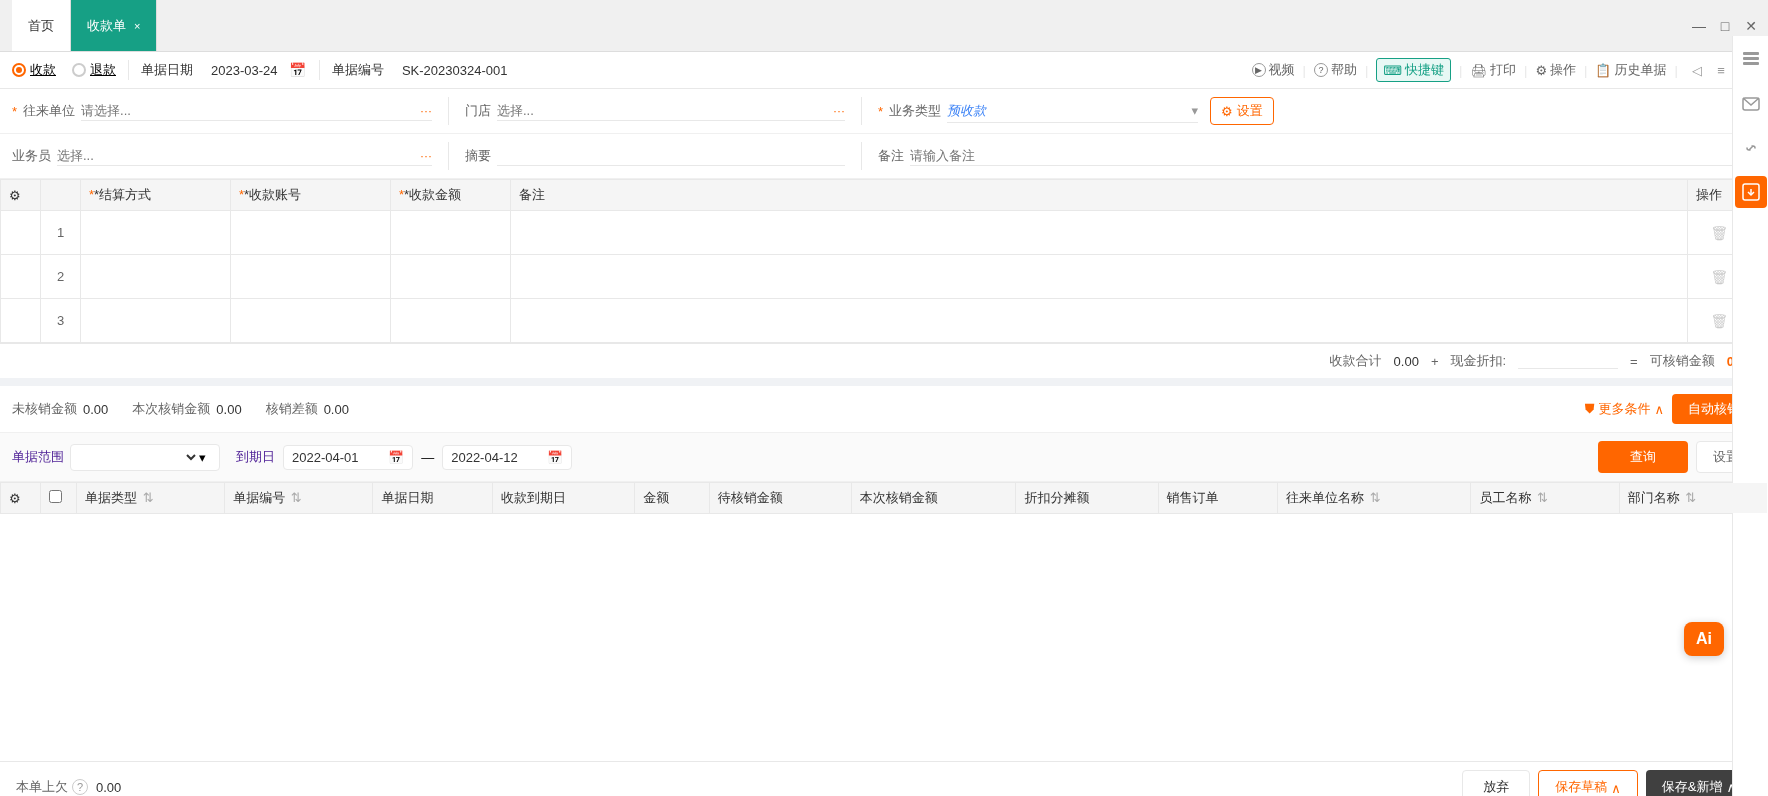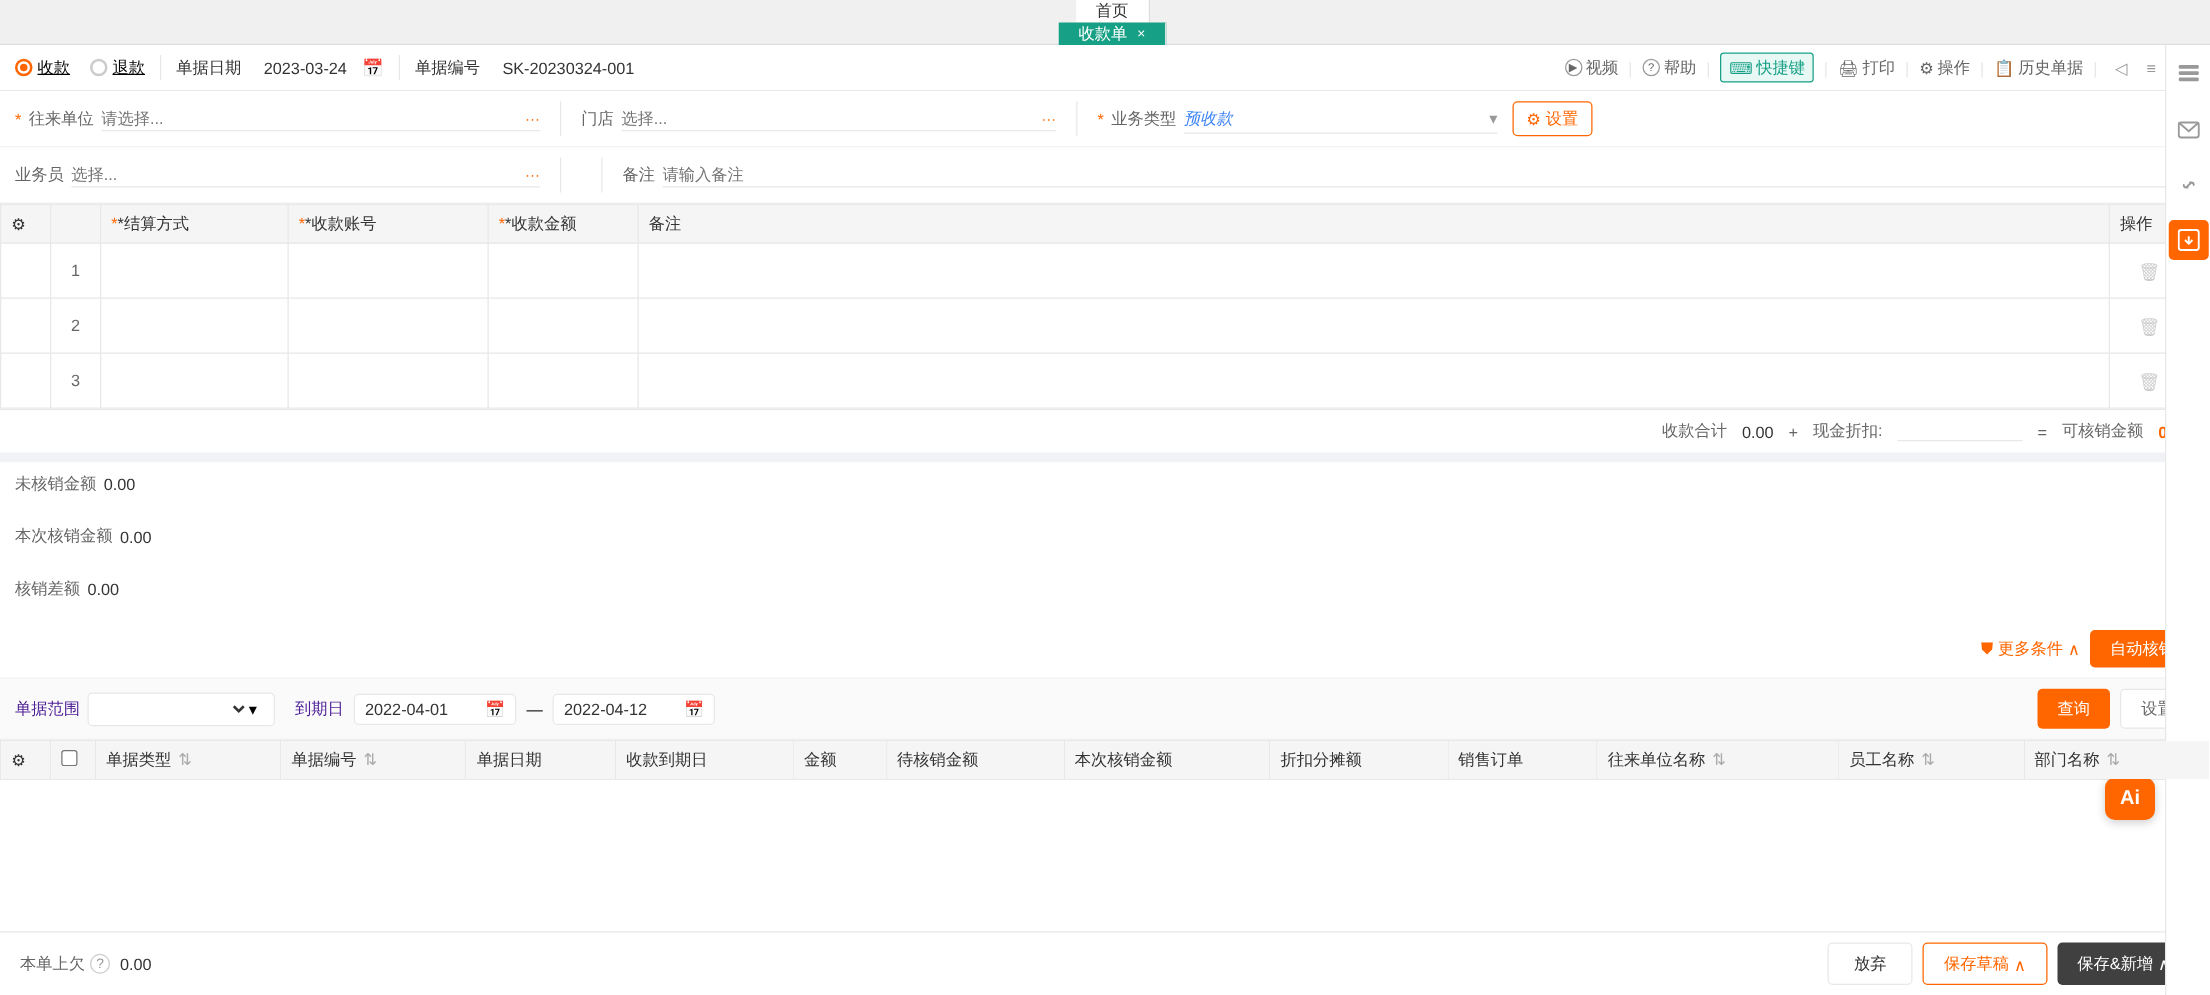--- a/index.html
+++ b/index.html
@@ -1,21 +1,21 @@
 <!DOCTYPE html>
 <html><head>
   <meta charset="utf-8">
   <style>
     * { box-sizing: border-box; margin: 0; padding: 0; font-family: 'Microsoft YaHei', Arial, sans-serif; font-size: 13px; }
     body { background: #f0f2f5; width: 1768px; min-height: 796px; overflow: hidden; }
 
     
     .tab-bar {
-      display: flex; align-items: center; background: #f0f0f0; height: 36px;
-      border-bottom: 1px solid #ddd; padding-left: 12px; flex-direction: column;
+      display: flex; align-items: center; background: #f0f0f0; height: 52px;
+      border-bottom: 1px solid #ddd; padding-left: 12px;
     }
     .tab-item {
       display: flex; align-items: center; padding: 0 16px; height: 100%;
       cursor: pointer; font-size: 13px; color: #333; border-right: 1px solid #ddd;
     }
     .tab-item.home { background: #fff; color: #333; }
     .tab-item.active { background: #16a085; color: #fff; }
     .tab-item .close-btn { margin-left: 8px; color: #fff; font-size: 11px; cursor: pointer; }
     .tab-spacer { flex: 1; }
     .window-controls { display: flex; align-items: center; padding-right: 8px; gap: 8px; }
@@ -104,22 +104,22 @@
       border-bottom: 1px solid #f0f0f0; gap: 16px; flex-shrink: 0;
     }
     .verify-title { font-size: 14px; font-weight: bold; color: #333; }
     .info-icon { width: 16px; height: 16px; border-radius: 50%; border: 1px solid #ccc; display: inline-flex; align-items: center; justify-content: center; font-size: 11px; color: #999; cursor: pointer; }
     .tab-group { display: flex; gap: 8px; }
     .tab-pill { padding: 3px 10px; border-radius: 12px; cursor: pointer; font-size: 12px; border: 1px solid #e8e8e8; color: #666; }
     .tab-pill.active { background: #fff3ea; color: #f60; border-color: #f60; }
 
     
     .stats-row {
-      display: flex; align-items: flex-start; padding: 8px 12px;
-      border-bottom: 1px solid #f0f0f0; gap: 24px; flex-shrink: 0; flex-direction: column;
+      display: flex; align-items: center; padding: 8px 12px;
+      border-bottom: 1px solid #f0f0f0; gap: 24px; flex-shrink: 0;
     }
     .stat-item { display: flex; align-items: center; gap: 6px; }
     .stat-label { color: #666; }
     .stat-value { color: #333; }
     .stats-right { margin-left: auto; display: flex; align-items: center; gap: 8px; }
     .filter-btn { display: flex; align-items: center; gap: 4px; color: #f60; cursor: pointer; font-size: 12px; }
     .auto-verify-btn {
       background: #f60; color: #fff; border: none; padding: 6px 16px;
       border-radius: 4px; cursor: pointer; font-size: 13px;
     }
@@ -131,21 +131,21 @@
     }
     .filter-field { display: flex; align-items: center; gap: 6px; }
     .filter-label { color: #4c1d95; white-space: nowrap; }
     .filter-select-wrap { display: flex; align-items: center; border: 1px solid #e8e8e8; border-radius: 4px; padding: 4px 8px; background: #fff; min-width: 150px; }
     .filter-select-wrap select { border: none; outline: none; background: transparent; color: #333; min-width: 120px; }
     .date-range { display: flex; gap: 8px; }
     .date-input-wrap { display: flex; align-items: center; border: 1px solid #e8e8e8; border-radius: 4px; padding: 4px 8px; background: #fff; gap: 6px; }
     .date-input-wrap input { border: none; outline: none; width: 90px; color: #333; }
     .date-icon { color: #999; cursor: pointer; }
     .filter-right { margin-left: auto; display: flex; gap: 8px; }
-    .query-btn { background: #f60; color: #fff; border: none; padding: 6px 16px; border-radius: 4px; cursor: pointer; }
+    .query-btn { background: #f60; color: #fff; border: none; padding: 6px 32px; border-radius: 4px; cursor: pointer; }
     .settings-btn2 { background: #fff; color: #666; border: 1px solid #e8e8e8; padding: 6px 16px; border-radius: 4px; cursor: pointer; }
 
     
     .sub-table-wrap { flex: 1; overflow-y: auto; }
     .sub-table { width: 100%; border-collapse: collapse; }
     .sub-table th {
       background: #f5f5f5; border: 1px solid #e8e8e8; padding: 6px 8px;
       text-align: left; font-weight: normal; color: #333; white-space: nowrap;
       position: sticky; top: 0; z-index: 1;
     }
@@ -292,20 +292,26 @@
 
   <div class="form-row">
     <div class="form-field" style="max-width:420px;">
       <span class="form-label">业务员</span>
       <div class="form-input-wrap">
         <input type="text" placeholder="选择..." style="">
         <span class="more-btn">···</span>
       </div>
     </div>
     <div class="form-divider"></div>
+    <div class="form-field" style="max-width:380px;">
+      <span class="form-label">摘要</span>
+      <div class="form-input-wrap">
+        <input type="text" placeholder="" style="">
+      </div>
+    </div>
     <div class="form-divider"></div>
     <div class="form-field">
       <span class="form-label">备注</span>
       <div class="form-input-wrap">
         <input type="text" style="color: rgb(204, 204, 204);" placeholder="请输入备注">
       </div>
     </div>
   </div>
 
   <div class="table-area">

